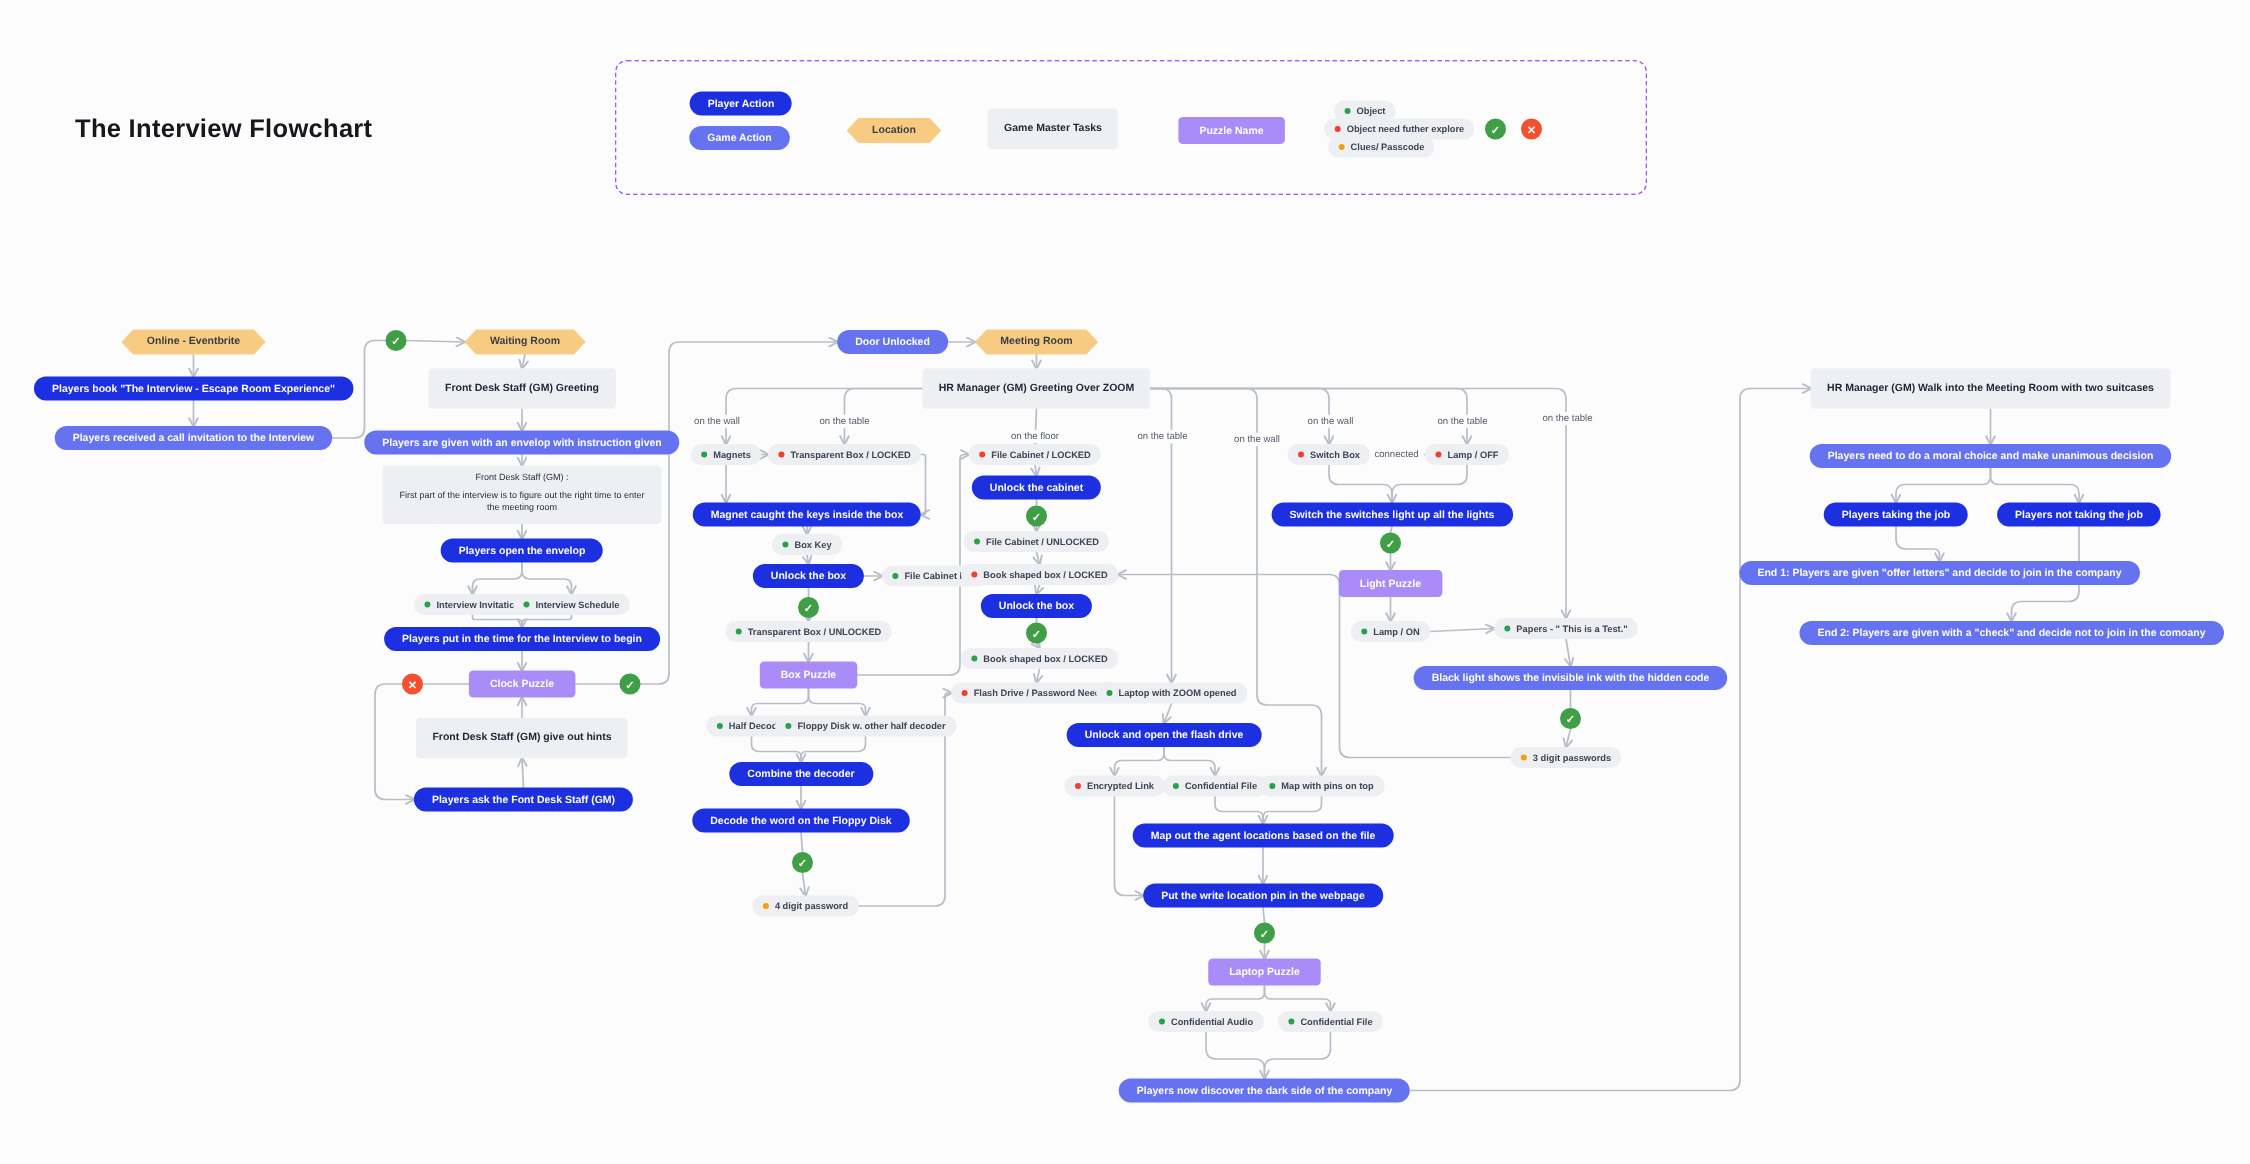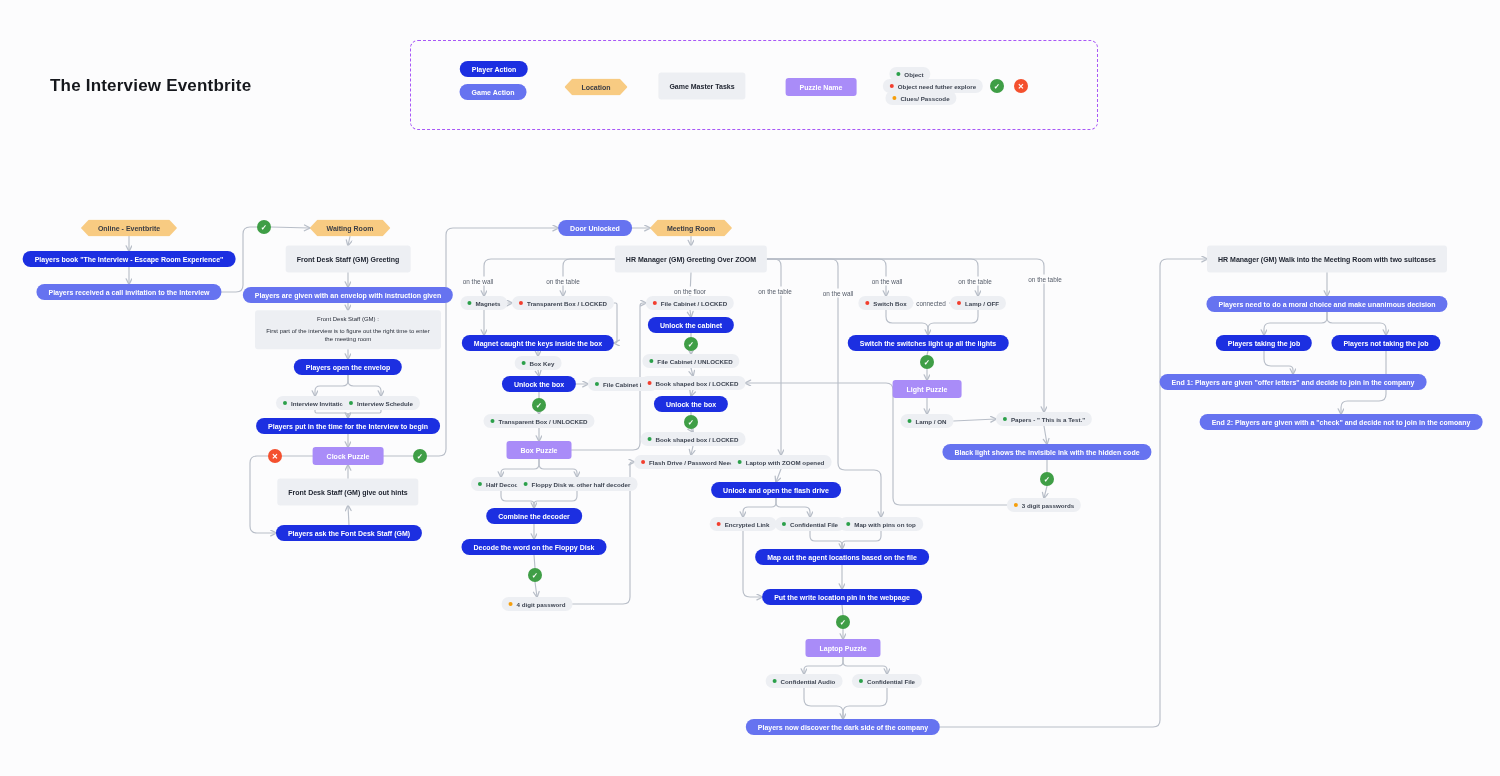--- a/index.html
+++ b/index.html
@@ -122,21 +122,21 @@
       <path d="M1044,426 L1047,444" fill="none" stroke="#b8bec8" stroke-width="1.15" stroke-linecap="round" marker-end="url(#arw)"></path>
       <path d="M1047,460 L1047,472" fill="none" stroke="#b8bec8" stroke-width="1.15" stroke-linecap="round"></path>
       <path d="M1047,486 L1044,498" fill="none" stroke="#b8bec8" stroke-width="1.15" stroke-linecap="round" marker-end="url(#arw)"></path>
       <path d="M1006.8671875,505 L900.0,505.0 Q893,505 893.0,498.0 L893.0,390.0 Q893,383 886.0,383.0 L745.4296875,383" fill="none" stroke="#b8bec8" stroke-width="1.15" stroke-linecap="round" marker-end="url(#arw)"></path>
       <path d="M1327,272.5 L1327,296" fill="none" stroke="#b8bec8" stroke-width="1.15" stroke-linecap="round" marker-end="url(#arw)"></path>
       <path d="M1327,312 L1327.0,317.5 Q1327,323 1321.5,323.0 L1270.0,323.0 Q1264,323 1264.0,329.0 L1264,335" fill="none" stroke="#b8bec8" stroke-width="1.15" stroke-linecap="round" marker-end="url(#arw)"></path>
       <path d="M1327,312 L1327.0,317.5 Q1327,323 1332.5,323.0 L1380.0,323.0 Q1386,323 1386.0,329.0 L1386,335" fill="none" stroke="#b8bec8" stroke-width="1.15" stroke-linecap="round" marker-end="url(#arw)"></path>
       <path d="M1264,351 L1264.0,359.0 Q1264,366 1271.0,366.0 L1289.0,366.0 Q1293,366 1293.0,370.0 L1293,374" fill="none" stroke="#b8bec8" stroke-width="1.15" stroke-linecap="round" marker-end="url(#arw)"></path>
       <path d="M1386,351 L1386.0,394.0 Q1386,401 1379.0,401.0 L1347.5,401.0 Q1341,401 1341.0,407.5 L1341,414" fill="none" stroke="#b8bec8" stroke-width="1.15" stroke-linecap="round" marker-end="url(#arw)"></path>
     </svg>
-    <div class="page-title">The Interview Eventbrite</div>
+    <div class="page-title">The Interview Flowchart</div>
   <div class="legend"></div>
 <div class="node p dark" style="left: 494px; top: 69px;">Player Action</div>
     <div class="node p light" style="left: 493px; top: 92px;">Game Action</div>
     <div class="node hex" style="left: 596px; top: 87px;">Location</div>
     <div class="node gbox" style="left: 702px; top: 86px;">Game Master Tasks</div>
     <div class="node pz" style="left: 821px; top: 87px;">Puzzle Name</div>
     <div class="node chip" style="left: 910px; top: 74px;">
       <span class="dot" style="background: rgb(43, 160, 74);"></span>
       <span>Object</span>
     </div>

